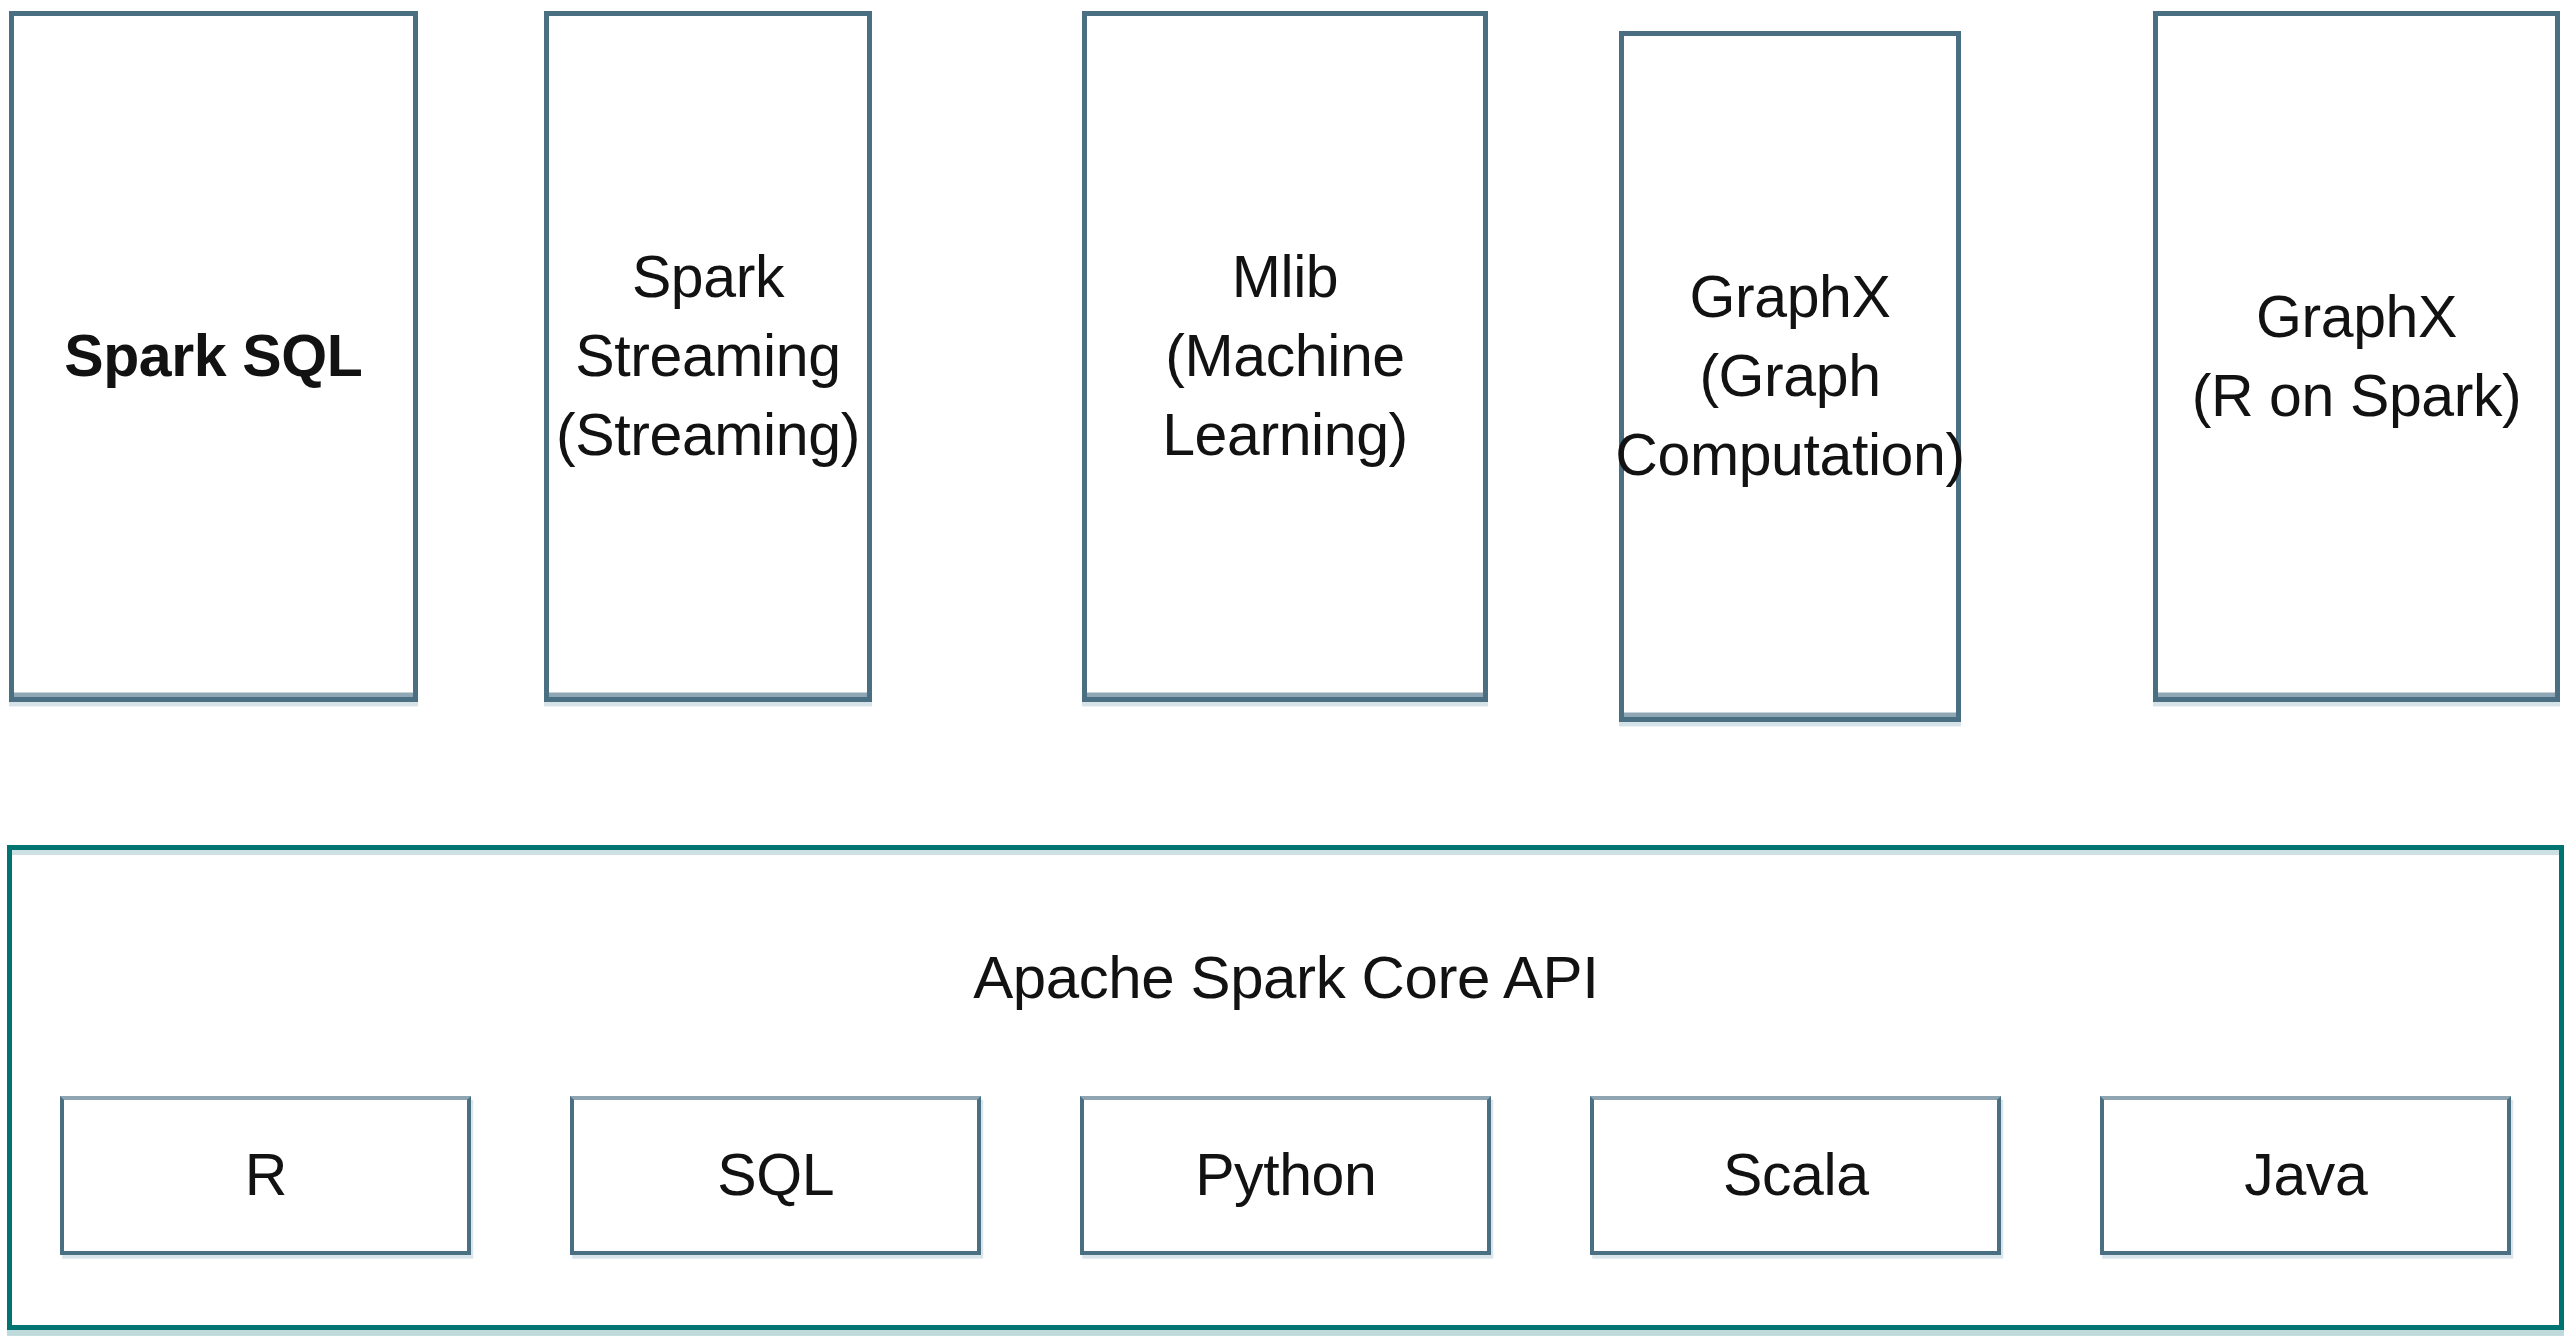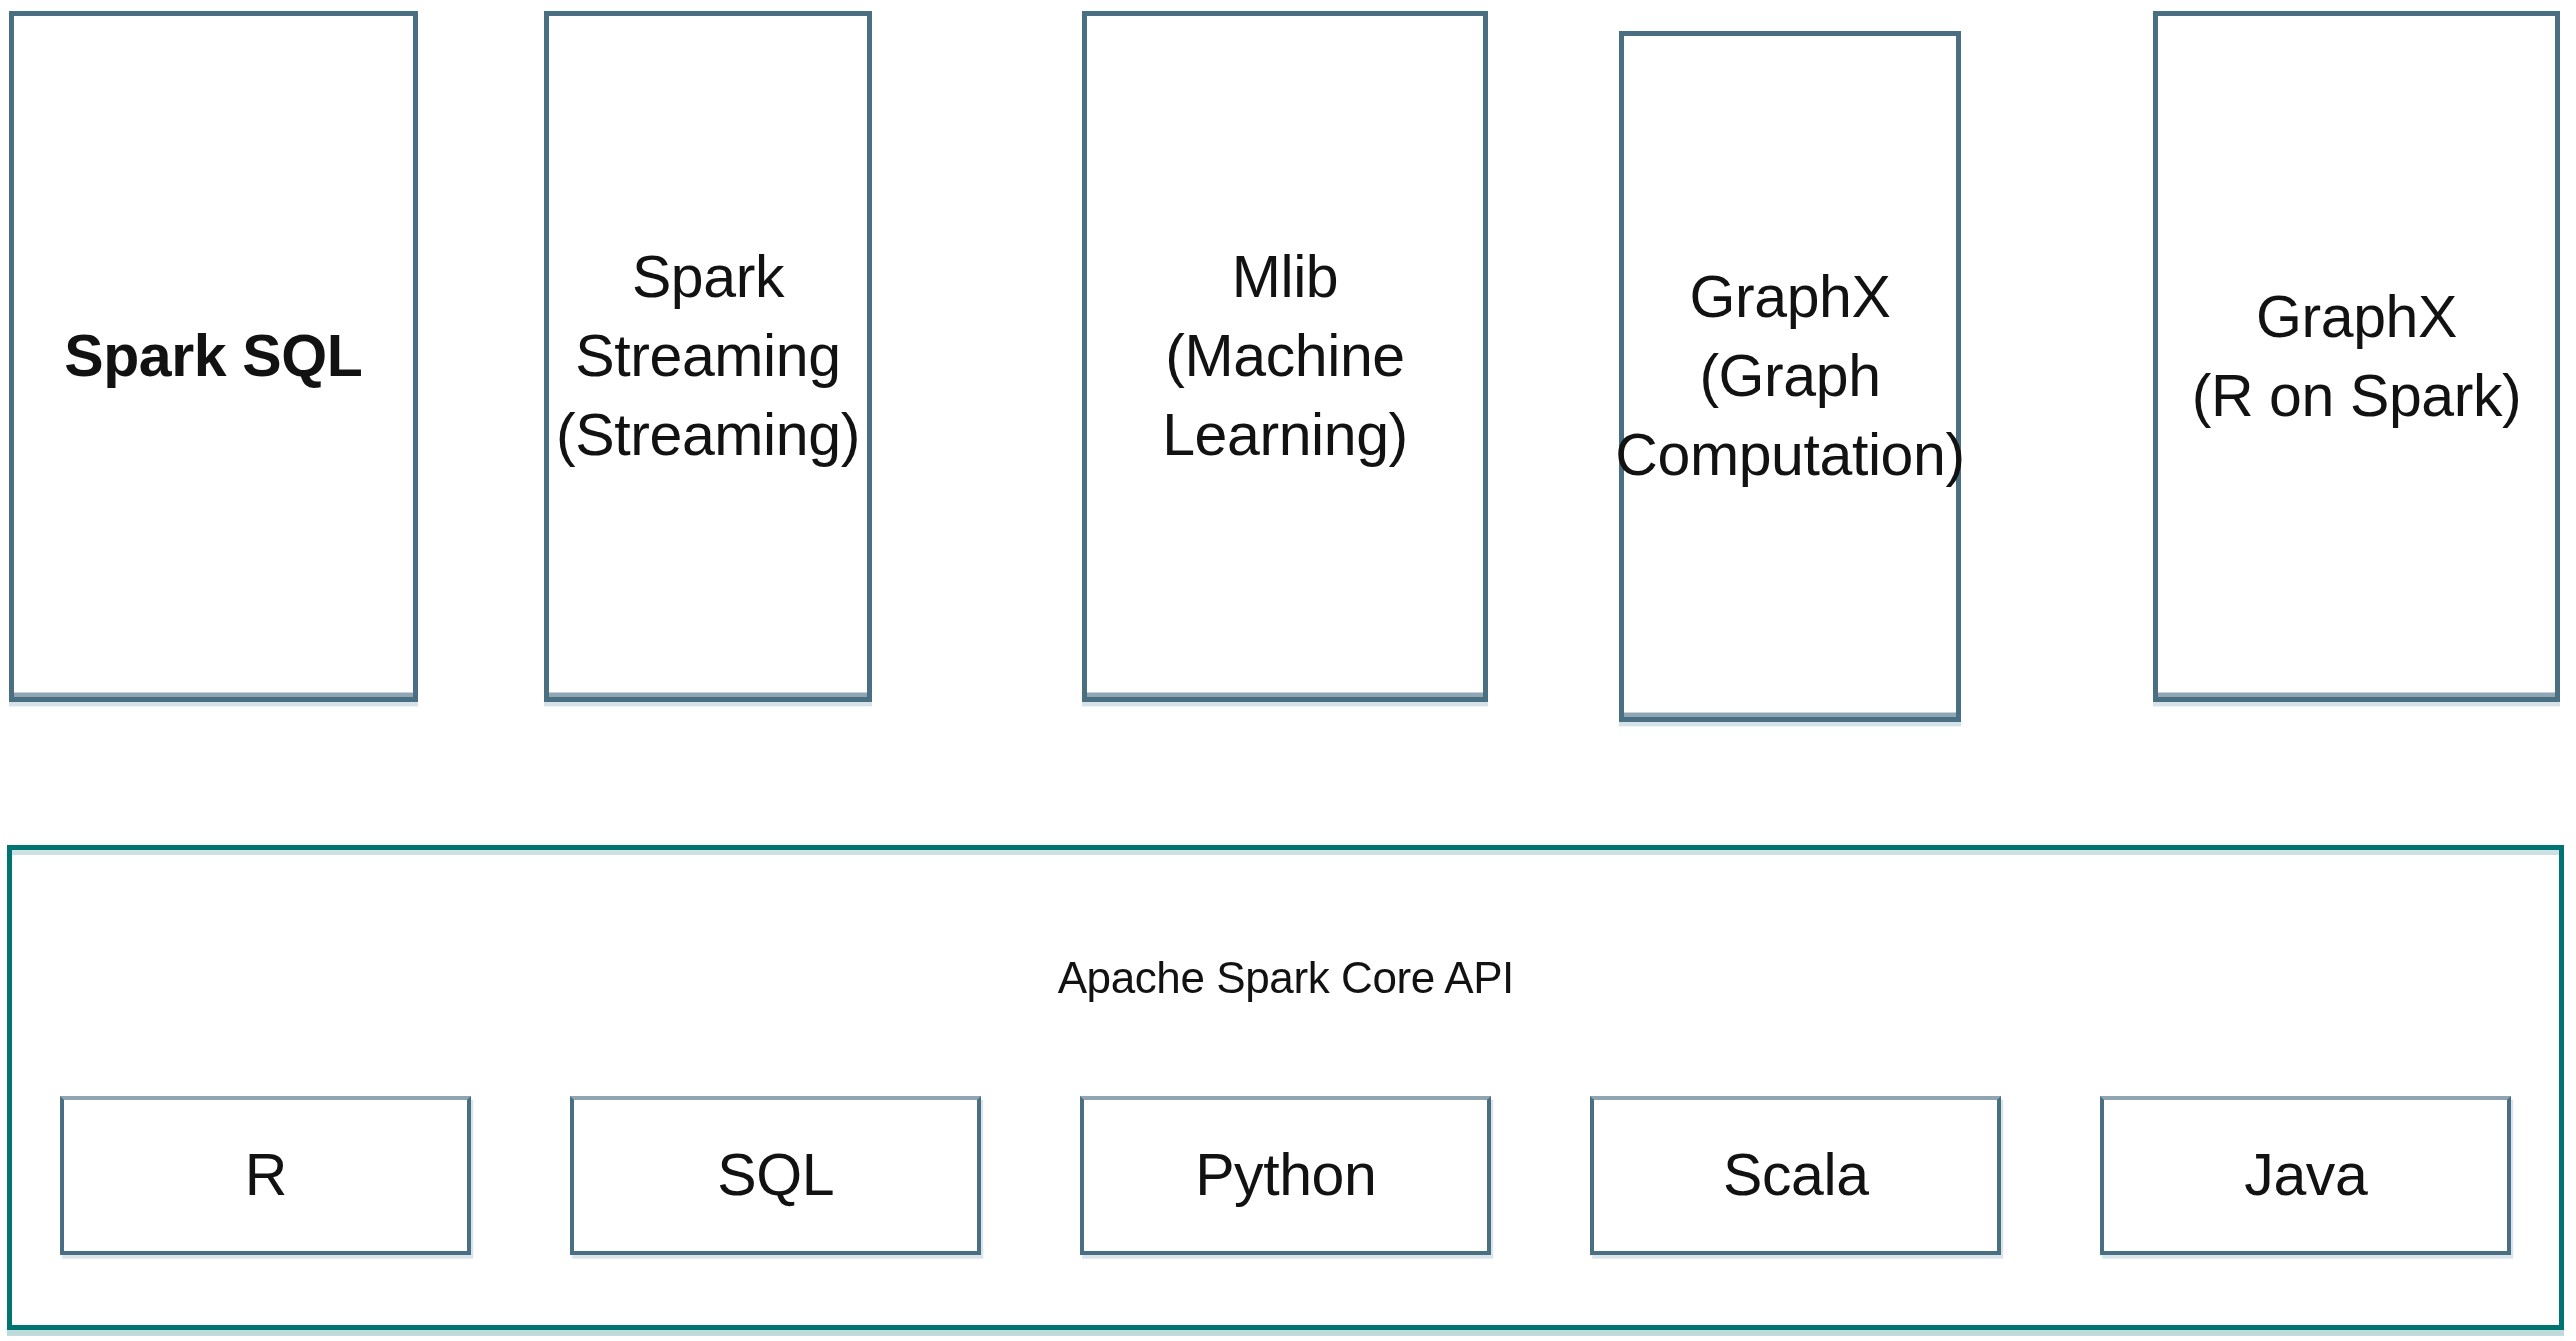--- a/index.html
+++ b/index.html
@@ -62,21 +62,21 @@
     background: var(--bg);
     border: 5.9px solid var(--core-border);
     box-shadow: inset 0 5.1px 0 #cde1e5, 0 5.9px 0 var(--shadow-teal);
   }
   .core-title {
     position: absolute;
     left: 0;
     right: 0;
     top: 87px;
     text-align: center;
-    font-size: 44px;
+    font-size: 60px;
     line-height: 81px;
     letter-spacing: -0.4px;
     color: var(--text-color);
   }
   .lang-row {
     position: absolute;
     left: 48px;
     right: 48px;
     top: 246px;
     height: 159px;

